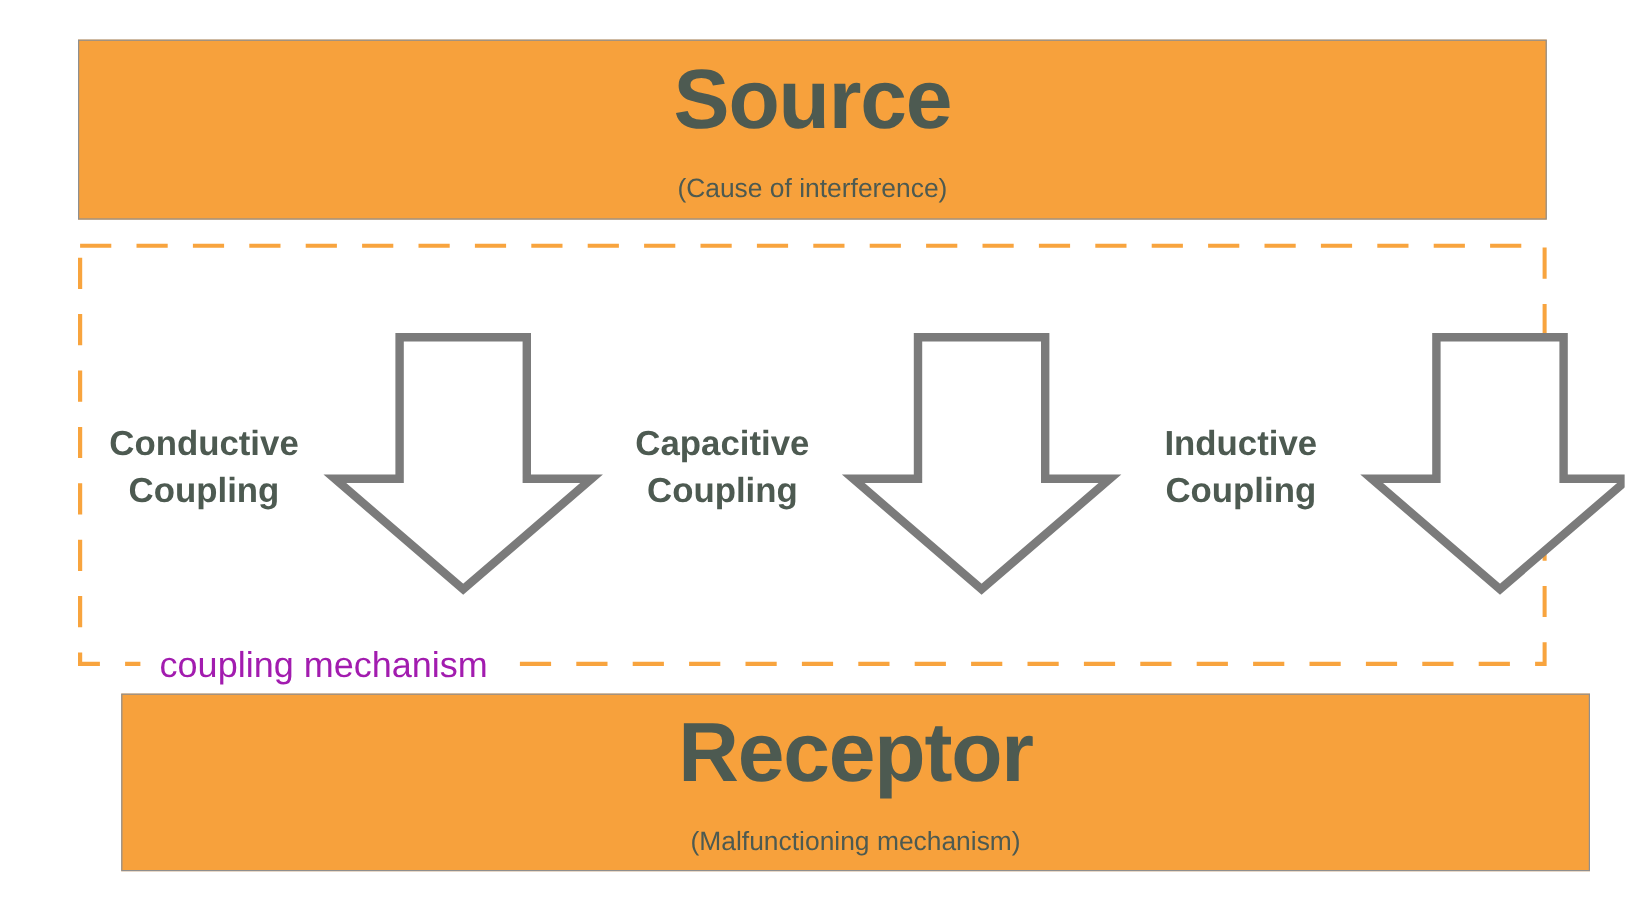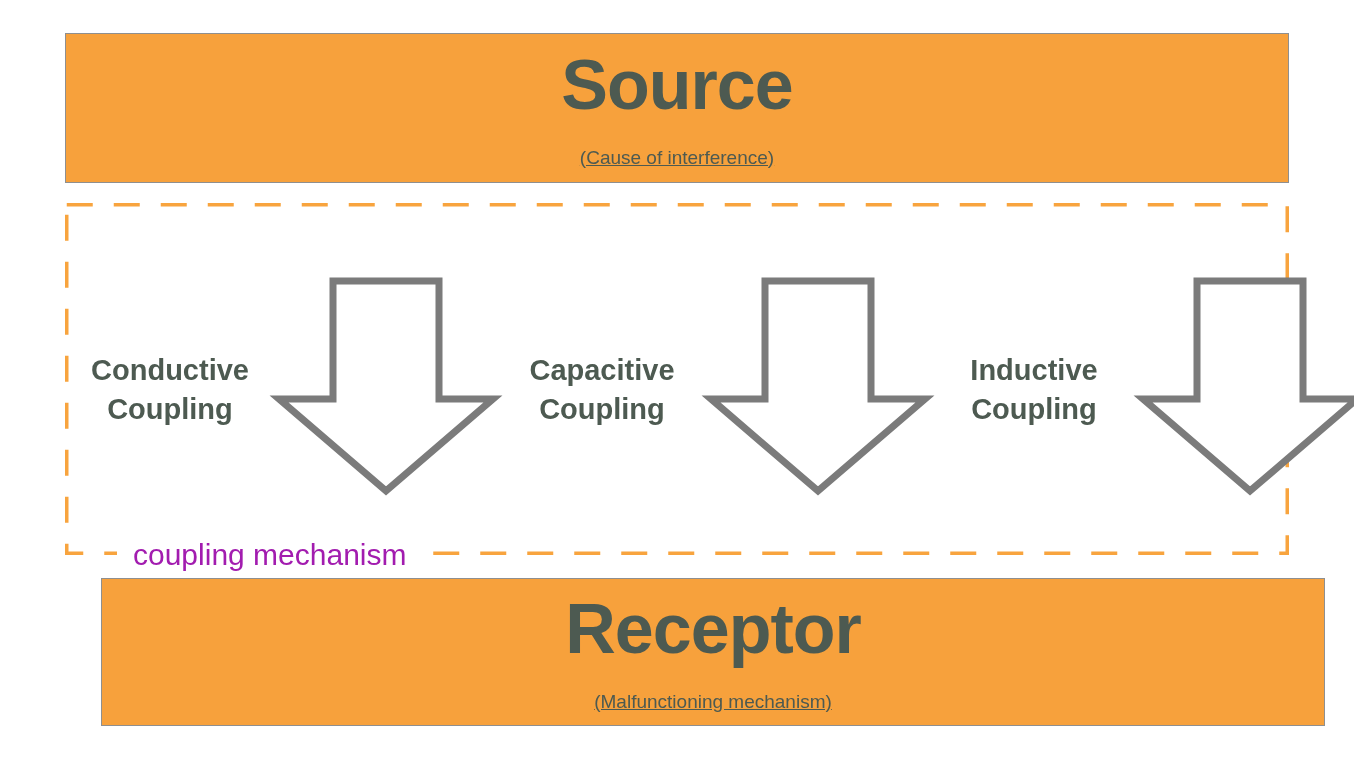--- a/index.html
+++ b/index.html
@@ -35,24 +35,23 @@
   .bar.receptor-bar { top: 578px; height: 148px; margin-left: 36px; }
 
   .bar-title {
     font-size: 70px;
     font-weight: bold;
     line-height: 1;
     letter-spacing: -1px;
     color: #4D5A51;
   }
   .bar-subtitle {
-    font-size: 19px;
+    font-size: 22px;
     line-height: 1;
     color: #4D5A51;
-    text-decoration: underline;
   }
 
   
   .coupling-box {
     position: absolute;
     left: 65px;
     top: 203px;
     width: 1224px;
     height: 352px;
   }

